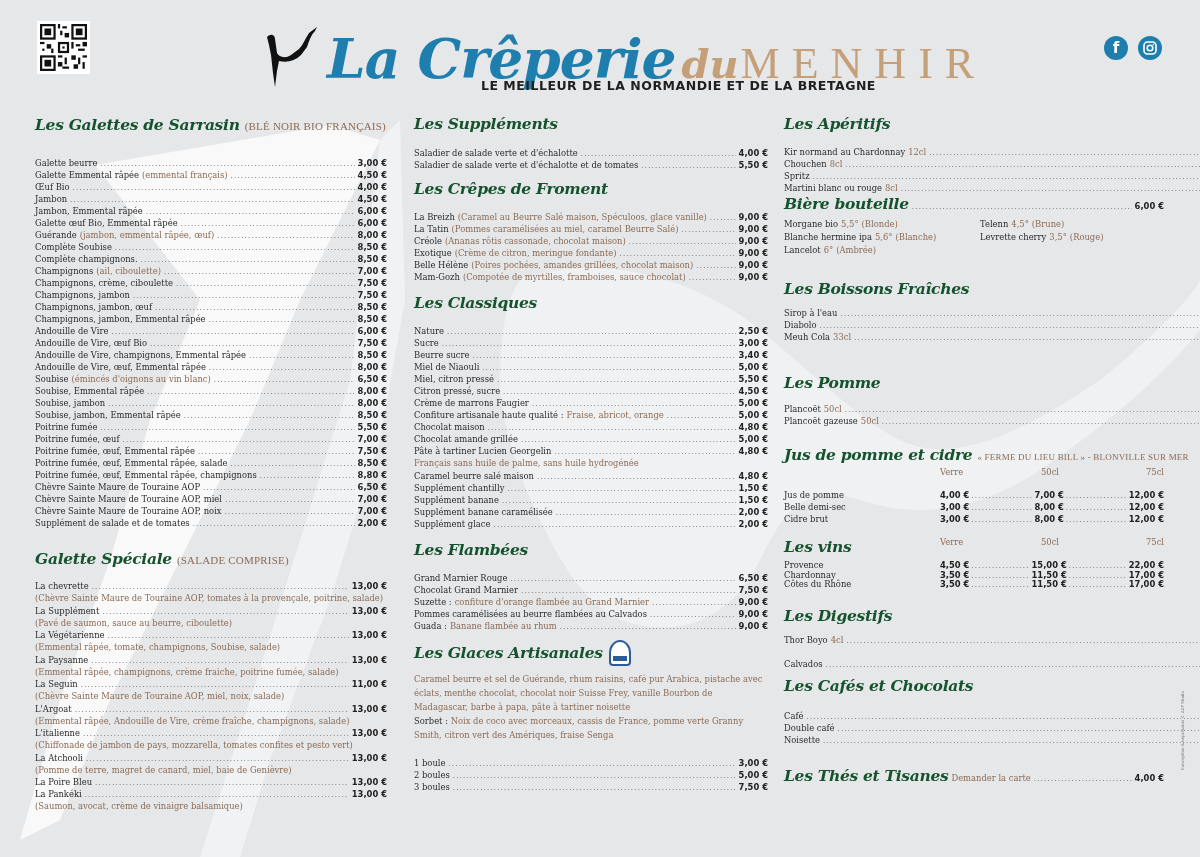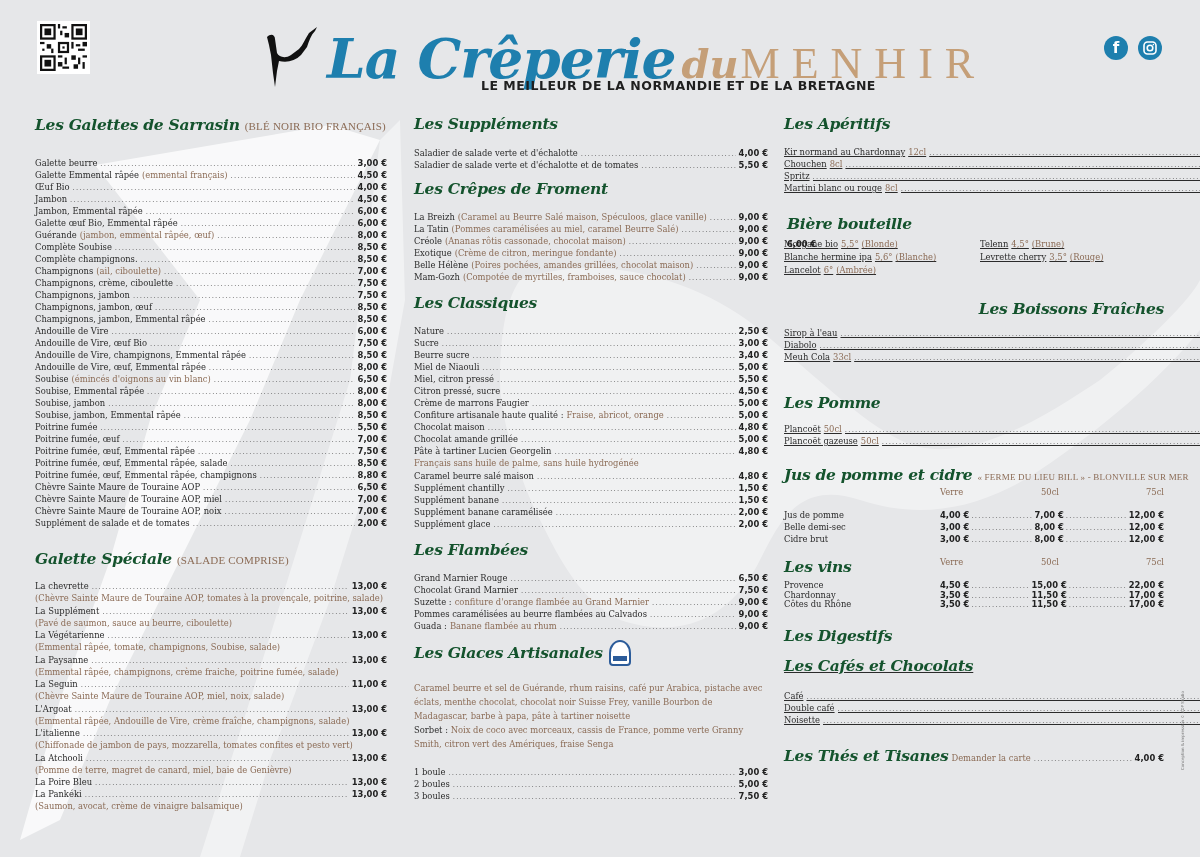--- a/index.html
+++ b/index.html
@@ -37,21 +37,21 @@
   .row { display: flex; align-items: baseline; font-size: 8.4px; line-height: 12px; height: 12px; white-space: nowrap; }
   .row .name { flex: 0 0 auto; }
   .row .desc { color: #8b6b55; margin-left: 3px; }
   .row .dots { flex: 1 1 auto; overflow: hidden; color: #555; margin: 0 3px; letter-spacing: 1.2px; font-size: 7px; }
   .row .dots::before { content: "................................................................................................................................................................"; }
   .row .price { flex: 0 0 auto; font-family: "DejaVu Sans", sans-serif; font-weight: bold; font-size: 8.4px; color: #222; }
   .subline { font-size: 8.4px; line-height: 12.5px; color: #8b6b55; white-space: nowrap; }
   .para { font-size: 8.4px; line-height: 14.2px; color: #8b6b55; }
   .para b { color: #2b2b2b; font-weight: normal; }
 
-  .two { display: flex; gap: 12px; text-decoration: underline; }
+  .two { display: flex; gap: 12px; }
   .two > div { flex: 1; }
 
   .tbl-head { display: flex; font-size: 8.4px; color: #8b6b55; height: 14px; }
   .tbl-row { display: flex; font-size: 8.4px; height: 12px; line-height: 12px; white-space: nowrap; align-items: baseline; }
   .tbl-row .n { width: 156px; }
   .tbl-row .p { font-family: "DejaVu Sans", sans-serif; font-weight: bold; color: #222; }
   .tbl-row .d { flex: 1; overflow: hidden; color: #555; font-size: 7px; letter-spacing: 1.2px; margin: 0 2px; }
   .tbl-row .d::before { content: "........................................................"; }
 
   .badge-glaces { display: inline-block; width: 22px; height: 26px; border-radius: 50% 50% 4px 4px; background: #fff; border: 2px solid #2c5c9a; vertical-align: middle; margin-left: 6px; position: relative; }
@@ -539,21 +539,21 @@
         <span class="desc">Banane flambée au rhum</span>
         <span class="dots"></span>
         <span class="price">9,00 €</span>
       </div>
     </div>
 
   <div style="margin-top:6px; height:30px; display:flex; align-items:center;">
     <span class="sec-title">Les Glaces Artisanales</span>
     <span class="badge-glaces"></span>
   </div>
-  <div class="para" style="margin-top:13px;">
+  <div class="para" style="margin-top:4px;">
     <span>Caramel beurre et sel de Guérande, rhum raisins, café pur Arabica, pistache avec éclats, menthe chocolat, chocolat noir Suisse Frey, vanille Bourbon de Madagascar, barbe à papa, pâte à tartiner noisette</span><br>
     <b>Sorbet :</b>
     <span>Noix de coco avec morceaux, cassis de France, pomme verte Granny Smith, citron vert des Amériques, fraise Senga</span>
   </div>
   <div style="margin-top:14px;" id="glaces-list">
       <div class="row">
         <span class="name">1 boule</span>
         <span class="dots"></span>
         <span class="price">3,00 €</span>
       </div>
@@ -590,21 +590,21 @@
         </div>
         <div class="row">
           <span class="name">Martini blanc ou rouge</span>
           <span class="desc">8cl</span>
           <span class="dots"></span>
         </div>
       </div>
 
   </div>
 
-  <div class="row" style="margin-top:20px; height:20px; line-height:20px;flex-direction:column;">
+  <div class="row" style="height:20px; line-height:20px;">
     <span class="sec-title name">Bière bouteille</span>
     <span class="dots"></span>
     <span class="price">6,00 €</span>
   </div>
   <div class="two" style="margin-top:4px;">
     <div id="biere-left">
         <div class="row" style="height: 13px;">
           <span class="name">Morgane bio</span>
           <span class="desc">5,5°</span>
           <span class="desc">(Blonde)</span>
@@ -627,21 +627,21 @@
           <span class="desc">(Brune)</span>
         </div>
         <div class="row" style="height: 13px;">
           <span class="name">Levrette cherry</span>
           <span class="desc">3,5°</span>
           <span class="desc">(Rouge)</span>
         </div>
       </div>
   </div>
 
-  <div style="margin-top:22px; height:24px;text-align:right;" class="sec-title">Les Boissons Fraîches</div>
+  <div style="margin-top:22px; height:24px;" class="sec-title">Les Boissons Fraîches</div>
   <div class="two" style="margin-top:4px;">
     <div id="boissons-left">
         <div class="row">
           <span class="name">Sirop à l'eau</span>
           <span class="dots"></span>
         </div>
         <div class="row">
           <span class="name">Diabolo</span>
           <span class="dots"></span>
         </div>
@@ -740,20 +740,35 @@
         <span class="n">Côtes du Rhône</span>
         <span class="p">3,50 €</span>
         <span class="d"></span>
         <span class="p">11,50 €</span>
         <span class="d"></span>
         <span class="p">17,00 €</span>
       </div>
     </div>
 
   <div style="margin-top:16px; height:24px;" class="sec-title">Les Digestifs</div>
+  <div class="two" style="margin-top:4px;">
+    <div id="digestifs-left">
+        <div class="row">
+          <span class="name">Thor Boyo</span>
+          <span class="desc">4cl</span>
+          <span class="dots"></span>
+        </div>
+        <div style="height: 12.5px;"></div>
+        <div class="row">
+          <span class="name">Calvados</span>
+          <span class="dots"></span>
+        </div>
+      </div>
+
+  </div>
 
   <div class="two" style="margin-top:6px;">
     <div>
       <div style="height:34px;" class="sec-title">Les Cafés et Chocolats</div>
       <div id="cafes-left">
           <div class="row">
             <span class="name">Café</span>
             <span class="dots"></span>
           </div>
           <div class="row">

